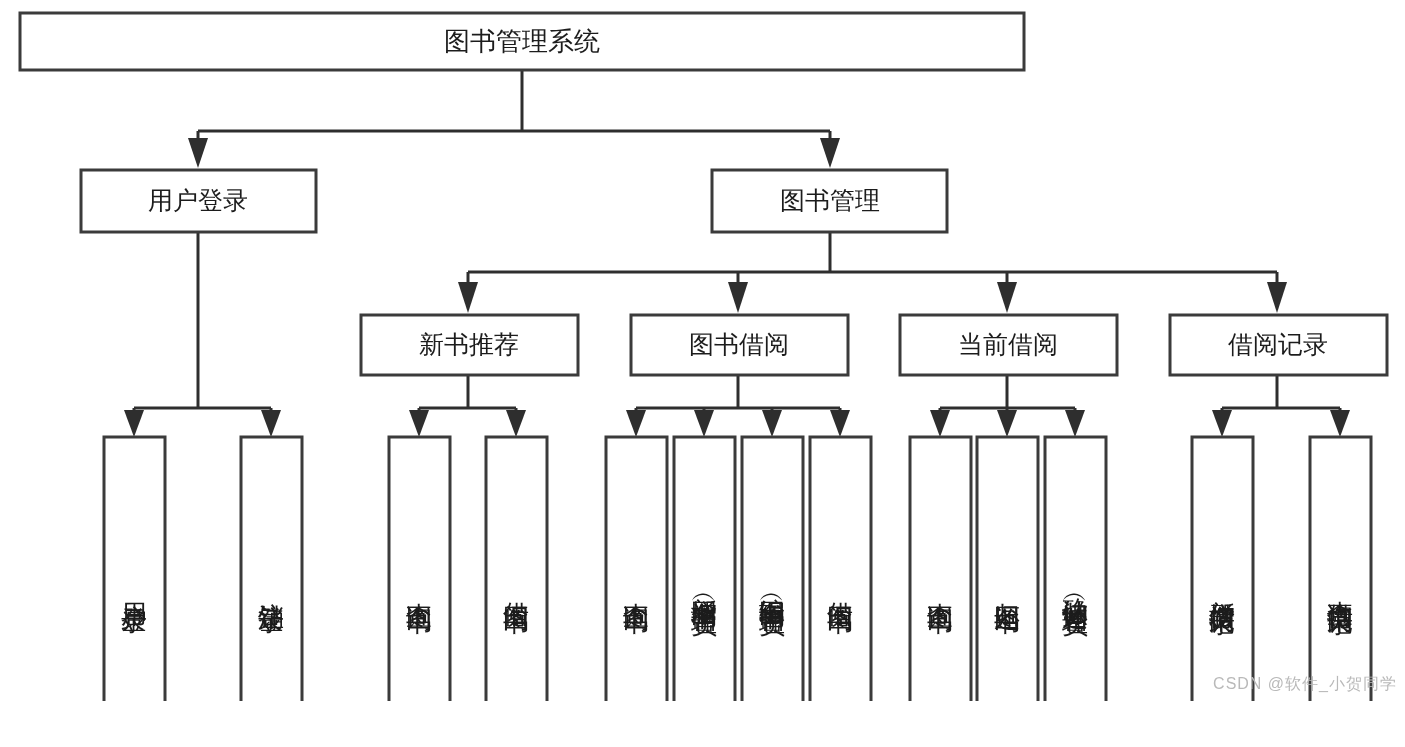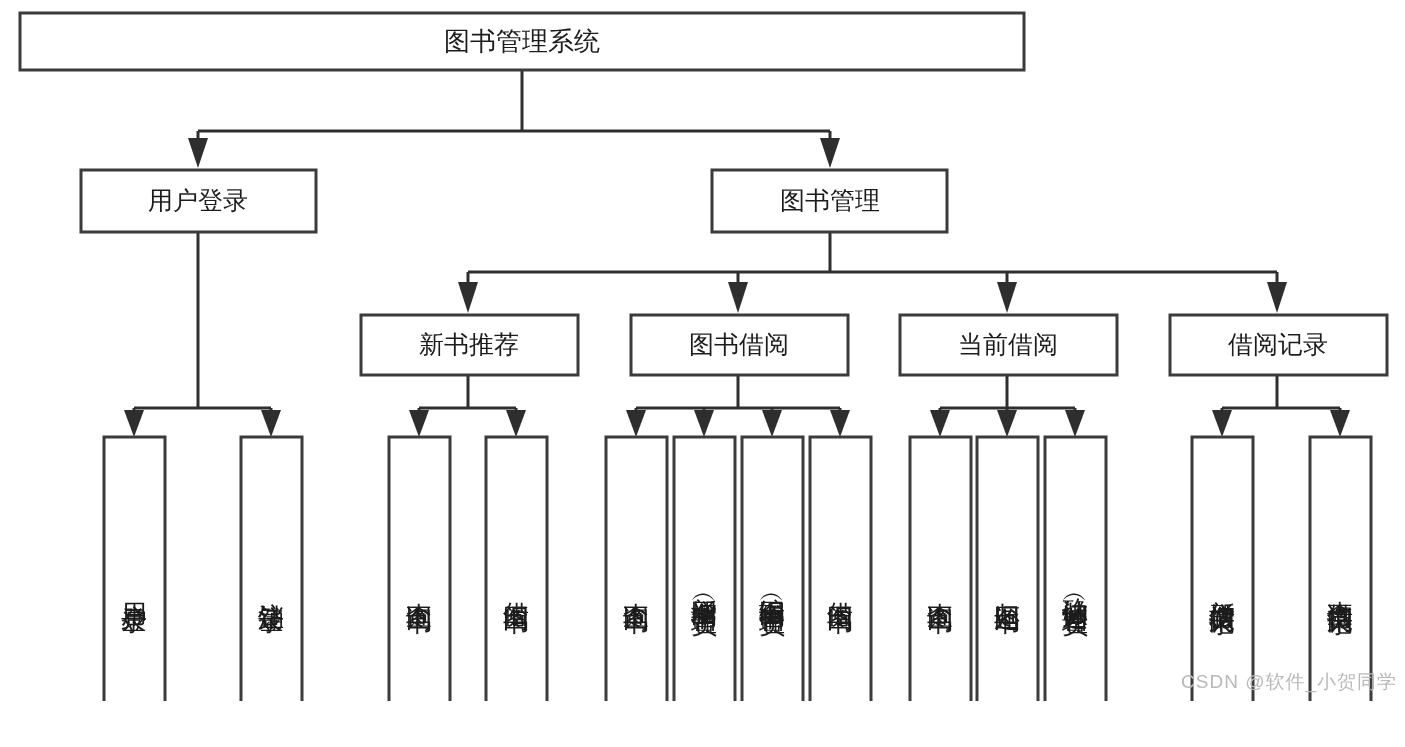--- a/index.html
+++ b/index.html
@@ -67,21 +67,21 @@
     letter-spacing: 2px;
     color: #1c1c1c;
     white-space: nowrap;
     pointer-events: none;
   }
   .watermark {
     position: absolute;
     right: 8px;
     bottom: 6px;
     font-family: "Liberation Sans", "DejaVu Sans", sans-serif;
-    font-size: 19px;
+    font-size: 16px;
     color: #b9b9b9;
     letter-spacing: 1px;
     white-space: nowrap;
     margin-top: 48px;
   }
 </style>
 </head>
 <body>
 
 <div id="diagram-root">

